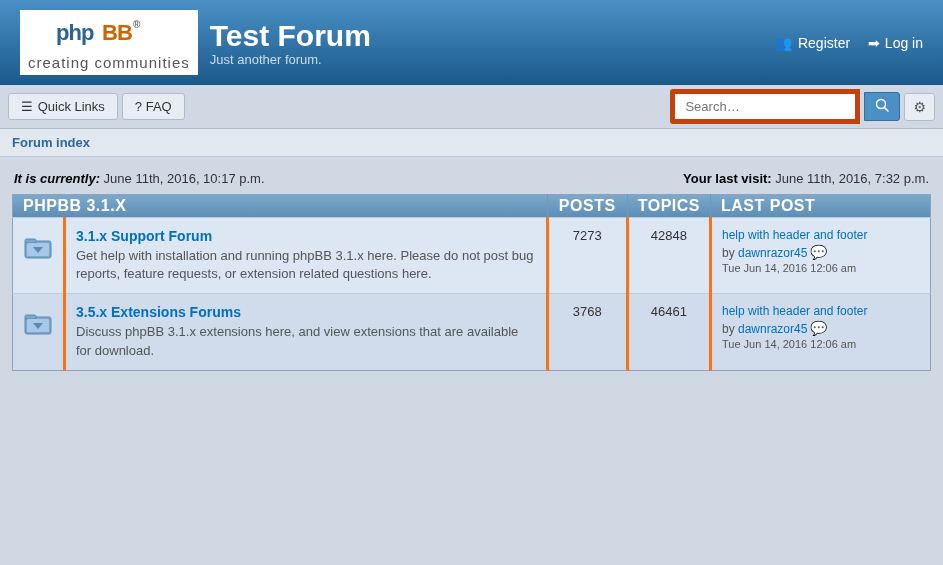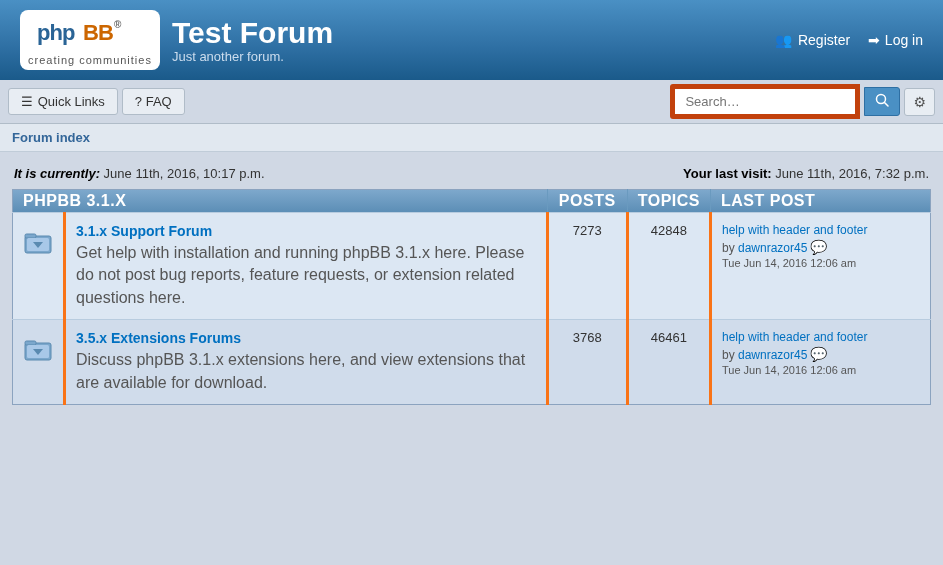--- a/index.html
+++ b/index.html
@@ -13,36 +13,36 @@
       align-items: center;
       justify-content: space-between;
     }
     .logo-area {
       display: flex;
       align-items: center;
       gap: 12px;
     }
     .logo-box {
       background: #fff;
-      border-radius: 8px;
+      border-radius: 0;
       padding: 4px 8px;
       display: flex;
       flex-direction: column;
       align-items: center;
       min-width: 110px;
     }
     .logo-phpbb {
       font-size: 22px;
       font-weight: bold;
       color: #2a6496;
       letter-spacing: -1px;
       line-height: 1;
     }
     .logo-sub {
-      font-size: 11px;
+      font-size: 15px;
       color: #555;
       letter-spacing: 1px;
       text-transform: lowercase;
     }
     .site-title-area h1 {
       font-size: 30px;
       font-weight: bold;
       color: #fff;
       line-height: 1.1;
     }
@@ -196,21 +196,21 @@
       border-right: 3px solid #f97316;
     }
     .forum-table tbody td:last-child { border-right: none; }
     .forum-title-link {
       color: #0070c0;
       font-size: 14px;
       font-weight: bold;
       text-decoration: none;
     }
     .forum-desc {
-      font-size: 16px;
+      font-size: 13px;
       color: #555;
       margin-top: 3px;
       line-height: 1.4;
     }
 
     .col-num {
       text-align: center;
       font-size: 13px;
       color: #333;
       vertical-align: middle;

